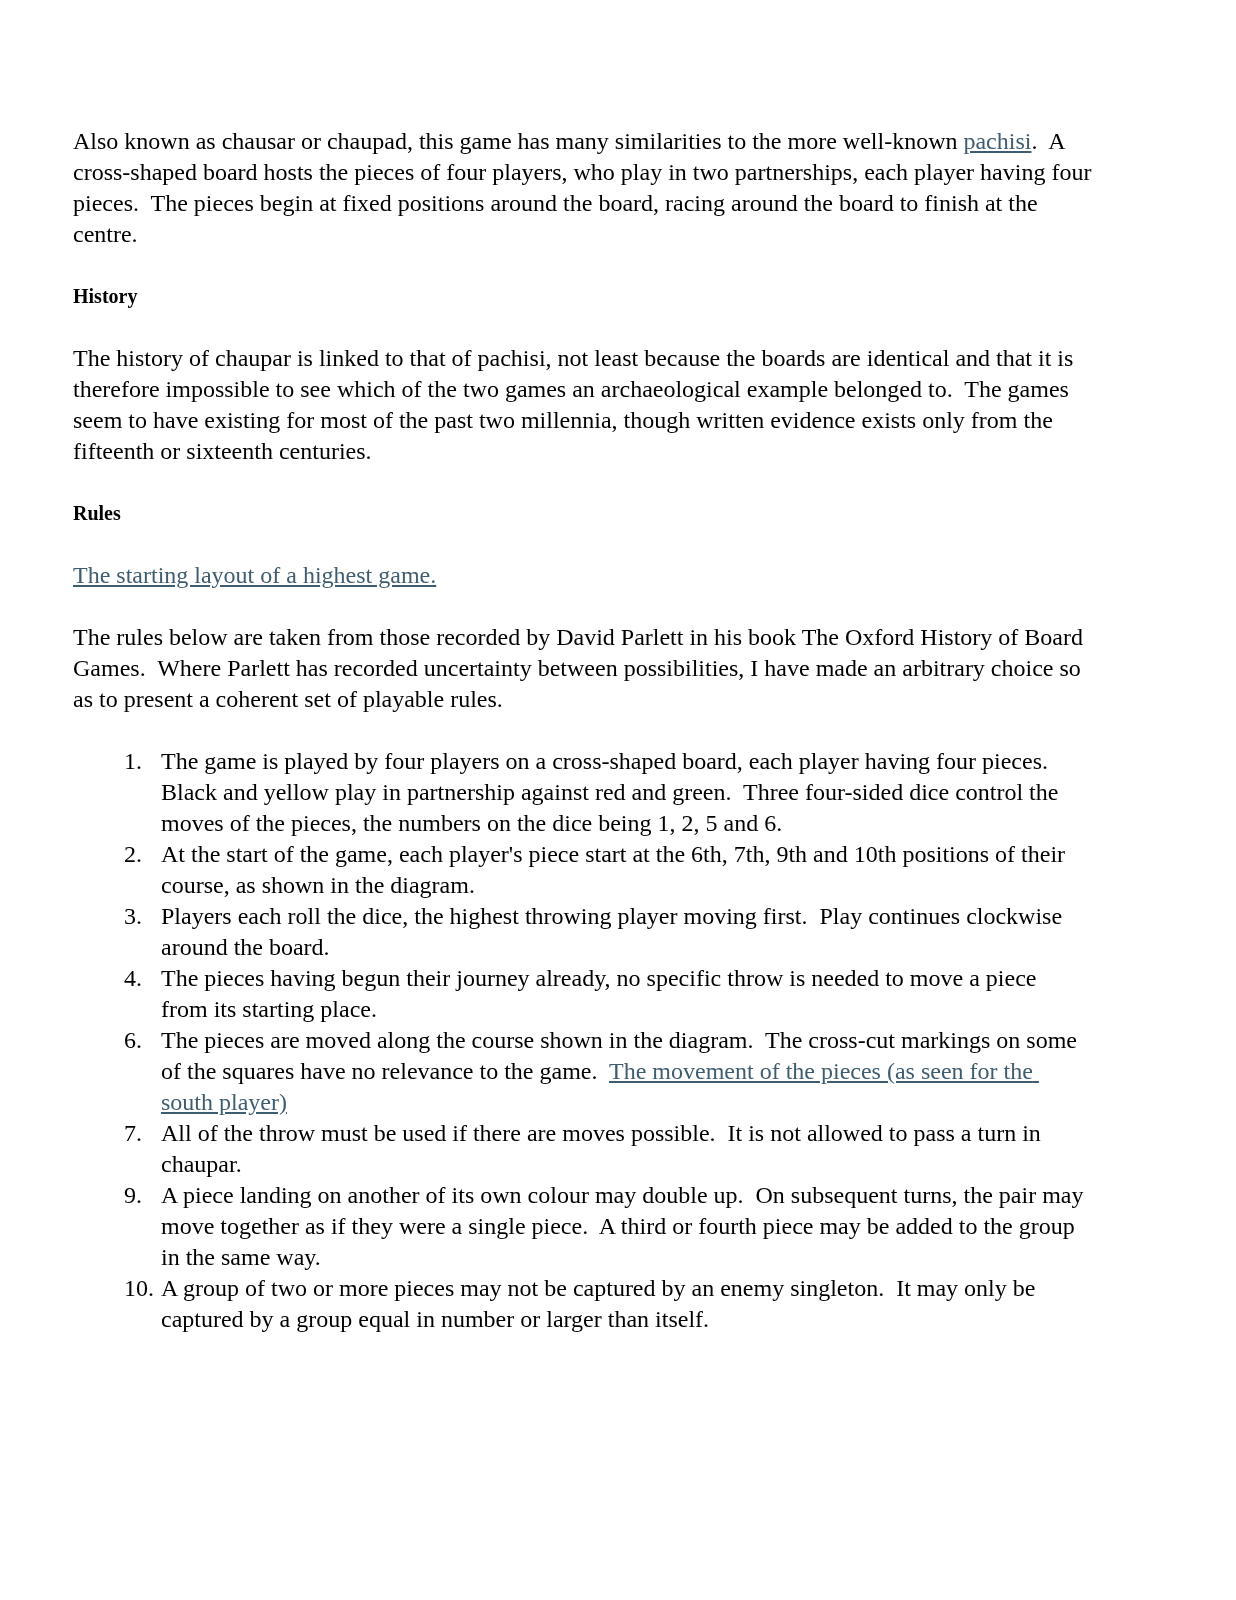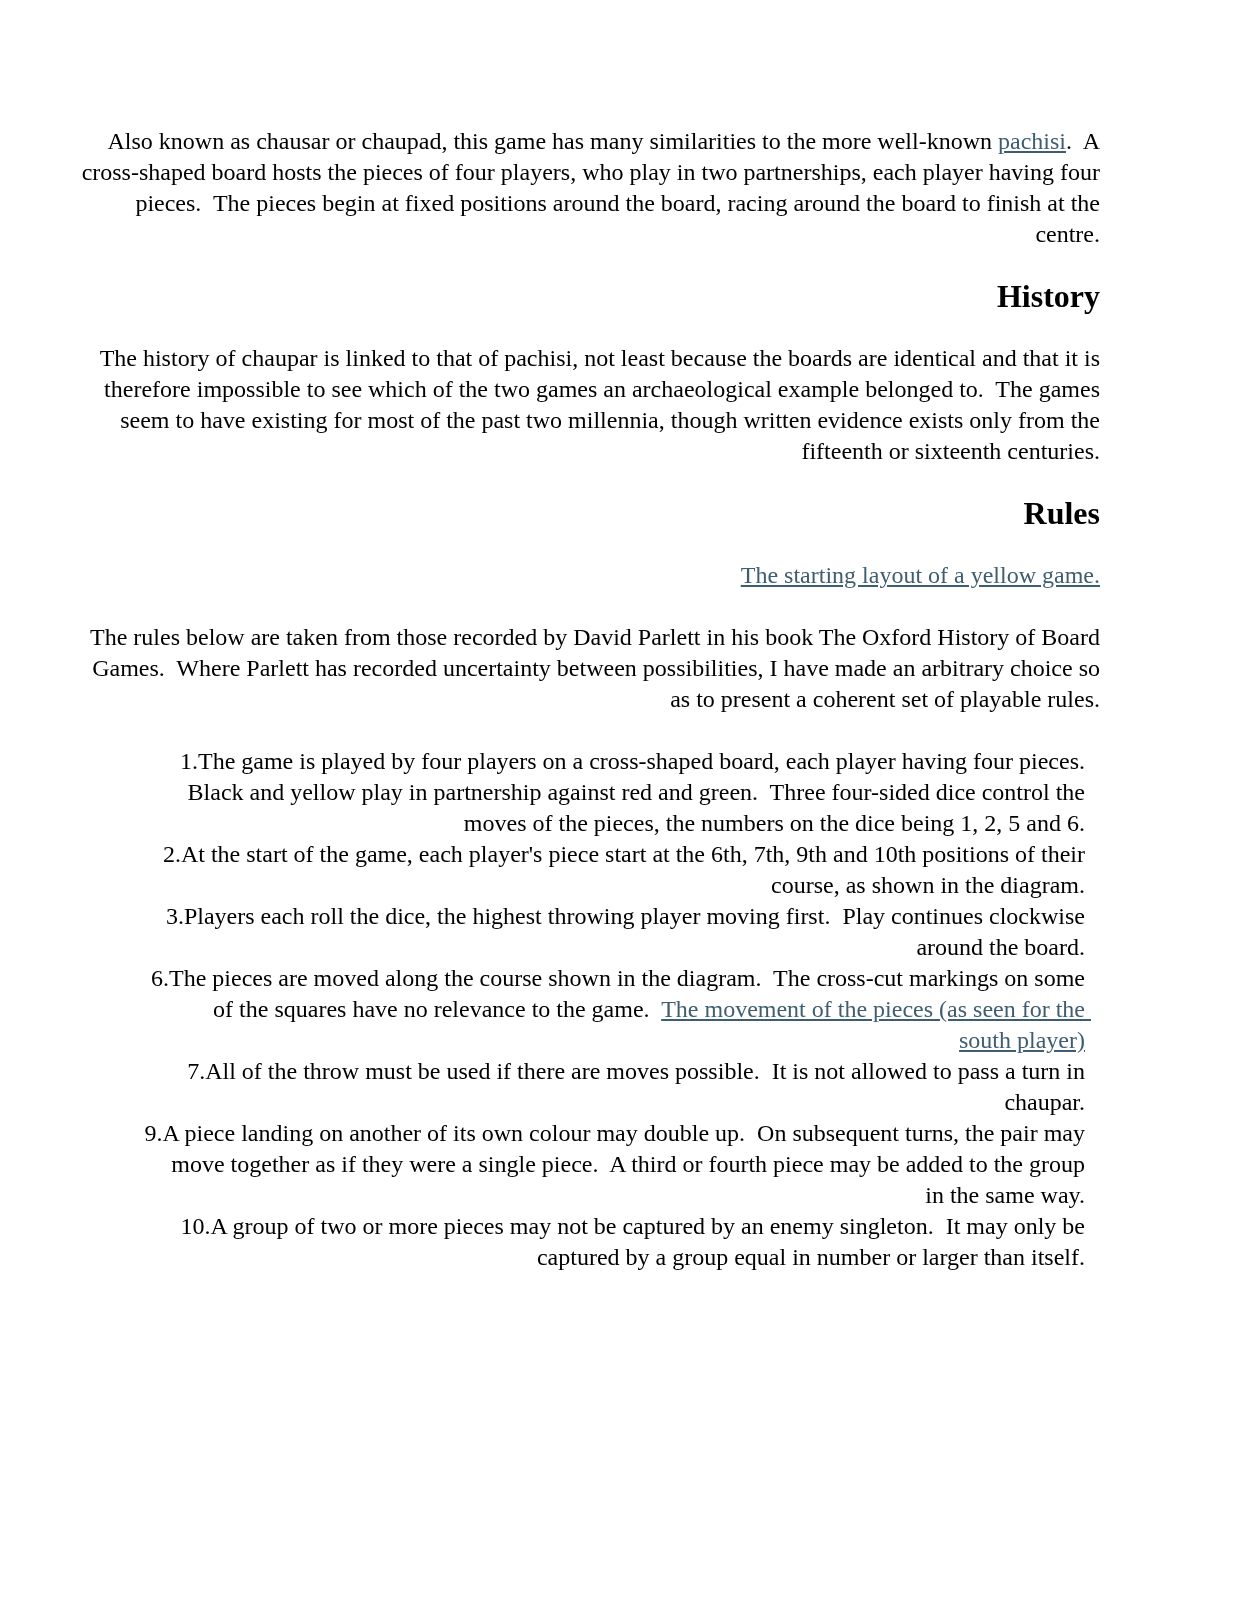--- a/index.html
+++ b/index.html
@@ -15,28 +15,27 @@
   }
   .page {
     width: 1172px;
     min-height: 1600px;
     background: var(--page-bg);
     padding: 126px 72px 60px 73px;
     font-family: "Liberation Serif", "DejaVu Serif", serif;
     font-size: 24px;
     line-height: 31px;
     color: var(--text-color);
-    text-align: right;
   }
   .para {
     margin: 0 0 31px 0;
     white-space: pre-wrap;
   }
   .heading {
-    font-size: 32px;
+    font-size: 20px;
     font-weight: bold;
     margin: 0 0 31px 0;
   }
   a.link {
     color: var(--link-color);
     text-decoration: underline;
     cursor: pointer;
   }
   ol.rules {
     list-style: none;
@@ -62,27 +61,28 @@
 <div class="page">
 
   <p class="para"><span>Also known as chausar or chaupad, this game has many similarities to the more well-known </span><a class="link" href="#">pachisi</a><span>.  A cross-shaped board hosts the pieces of four players, who play in two partnerships, each player having four pieces.  The pieces begin at fixed positions around the board, racing around the board to finish at the centre.</span></p>
 
   <h2 class="heading">History</h2>
 
   <p class="para">The history of chaupar is linked to that of pachisi, not least because the boards are identical and that it is therefore impossible to see which of the two games an archaeological example belonged to.  The games seem to have existing for most of the past two millennia, though written evidence exists only from the fifteenth or sixteenth centuries.</p>
 
   <h2 class="heading">Rules</h2>
 
-  <p class="para"><a class="link" href="#">The starting layout of a yellow game.</a></p>
+  <p class="para"><a class="link" href="#">The starting layout of a highest game.</a></p>
 
   <p class="para">The rules below are taken from those recorded by David Parlett in his book The Oxford History of Board Games.  Where Parlett has recorded uncertainty between possibilities, I have made an arbitrary choice so as to present a coherent set of playable rules.</p>
 
   <ol class="rules">
     <li><span class="num">1.</span><span>The game is played by four players on a cross-shaped board, each player having four pieces.  Black and yellow play in partnership against red and green.  Three four-sided dice control the moves of the pieces, the numbers on the dice being 1, 2, 5 and 6.</span></li>
     <li><span class="num">2.</span><span>At the start of the game, each player's piece start at the 6th, 7th, 9th and 10th positions of their course, as shown in the diagram.</span></li>
     <li><span class="num">3.</span><span>Players each roll the dice, the highest throwing player moving first.  Play continues clockwise around the board.</span></li>
+    <li><span class="num">4.</span><span>The pieces having begun their journey already, no specific throw is needed to move a piece from its starting place.</span></li>
     <li><span class="num">6.</span><span>The pieces are moved along the course shown in the diagram.  The cross-cut markings on some of the squares have no relevance to the game.  </span><a class="link" href="#">The movement of the pieces (as seen for the south player)</a></li>
     <li><span class="num">7.</span><span>All of the throw must be used if there are moves possible.  It is not allowed to pass a turn in chaupar.</span></li>
     <li><span class="num">9.</span><span>A piece landing on another of its own colour may double up.  On subsequent turns, the pair may move together as if they were a single piece.  A third or fourth piece may be added to the group in the same way.</span></li>
     <li><span class="num">10.</span><span>A group of two or more pieces may not be captured by an enemy singleton.  It may only be captured by a group equal in number or larger than itself.</span></li>
   </ol>
 
 </div>
 
 </body></html>

